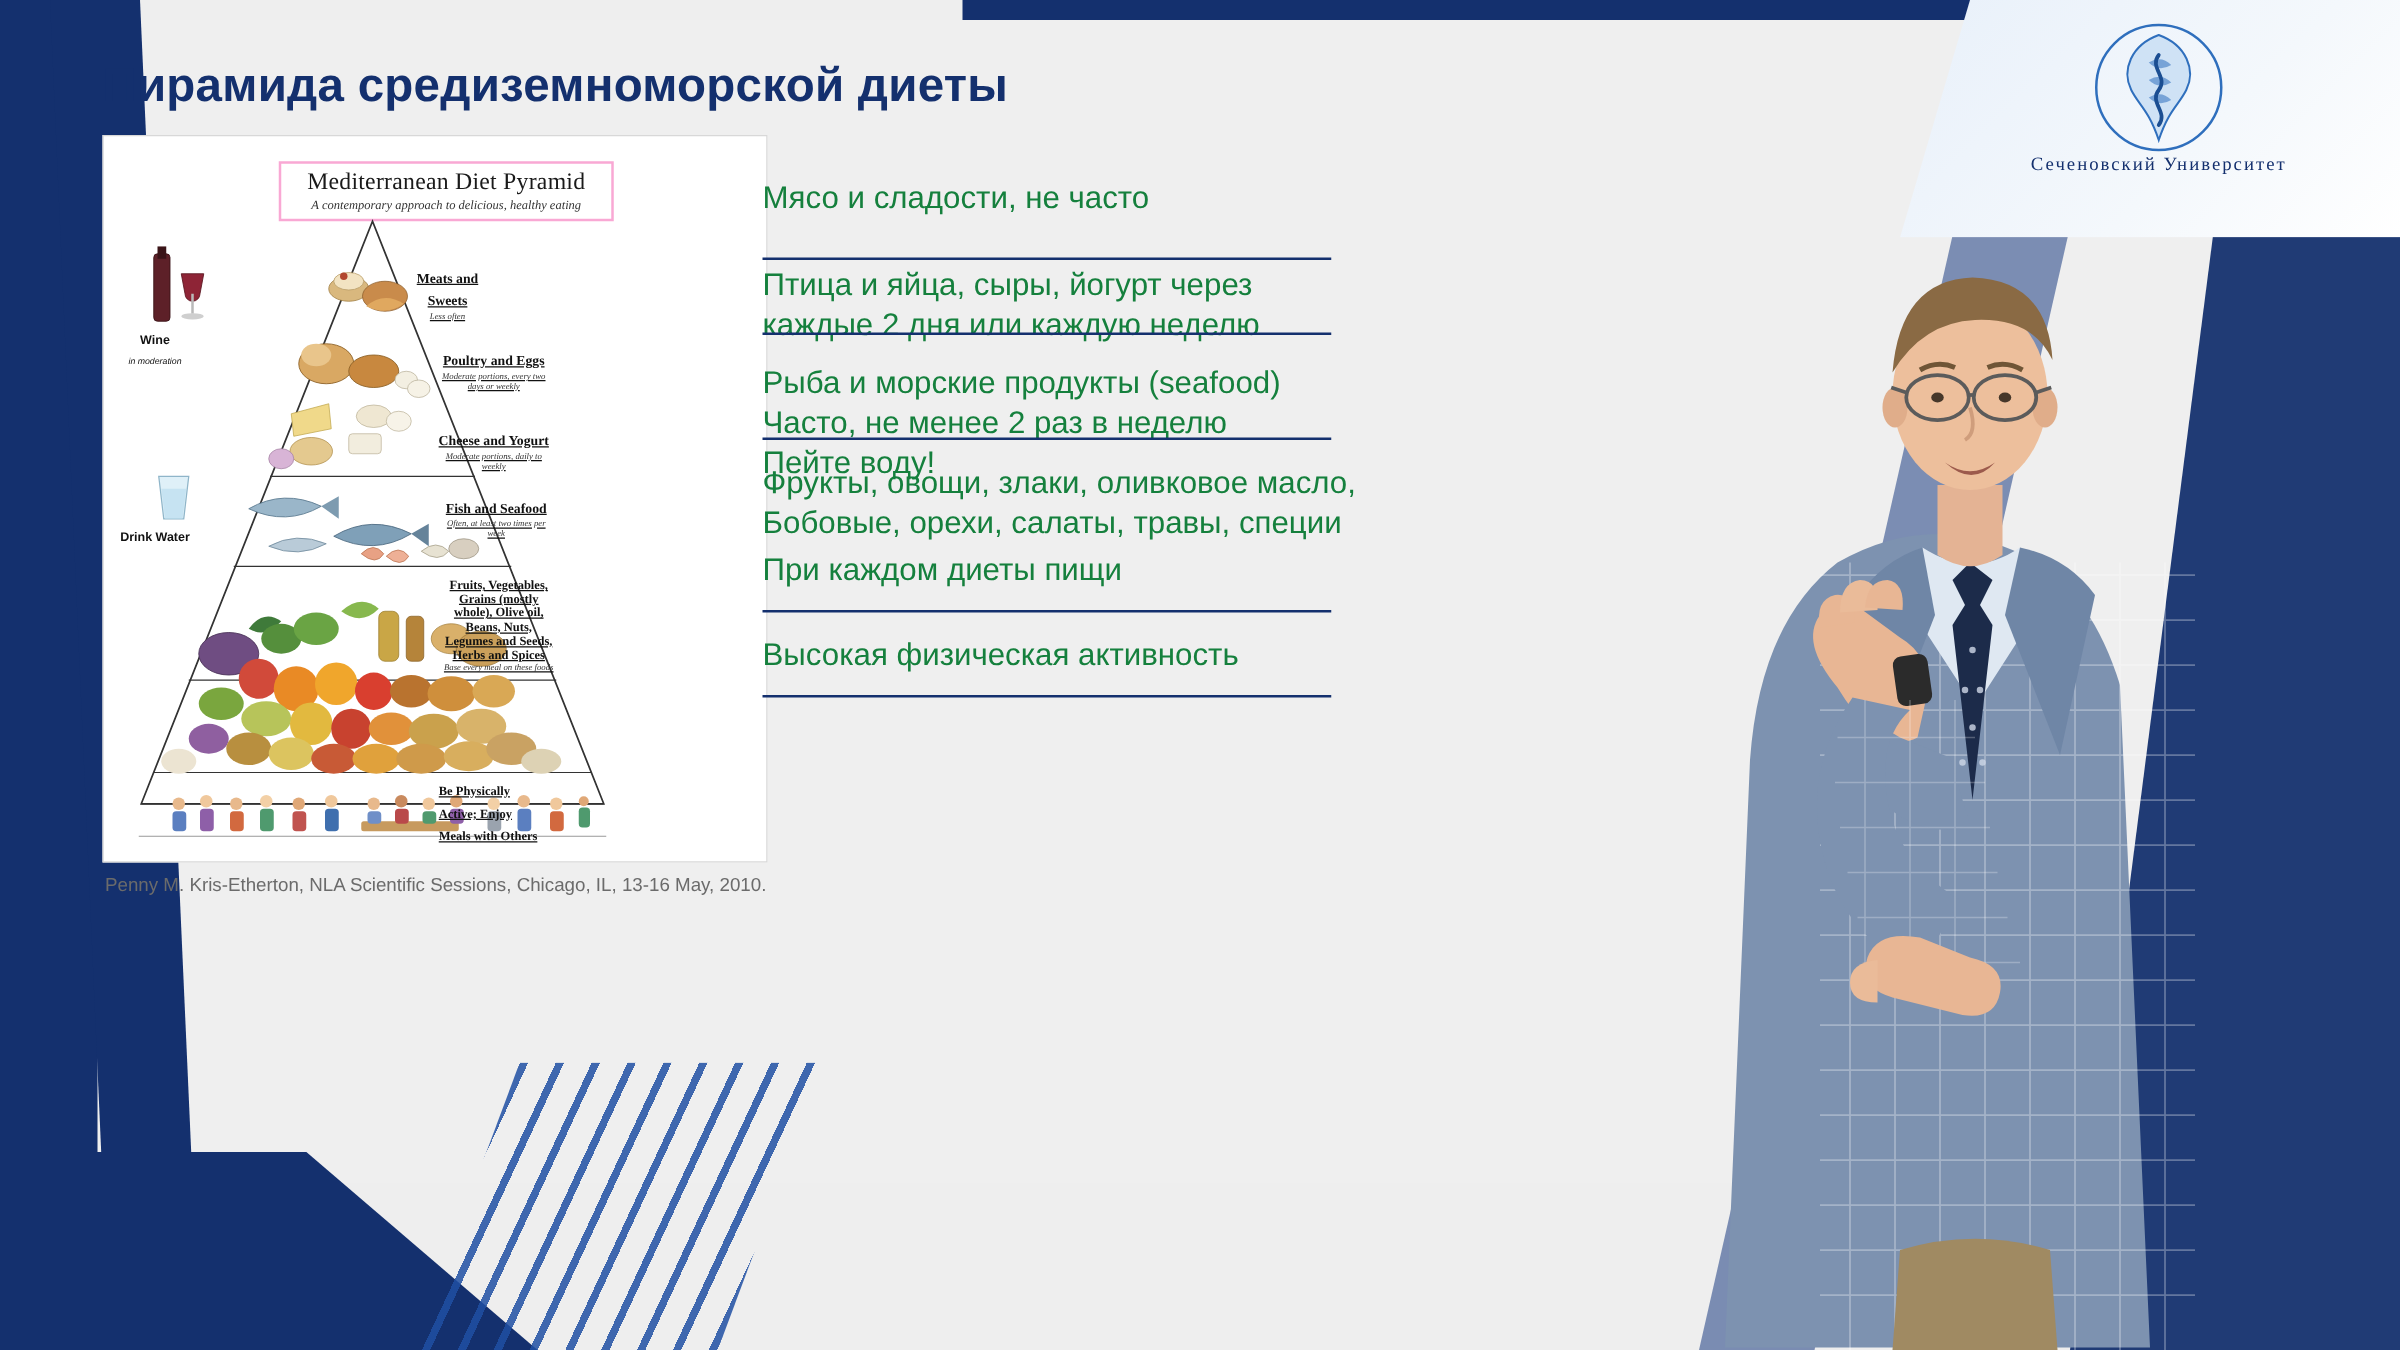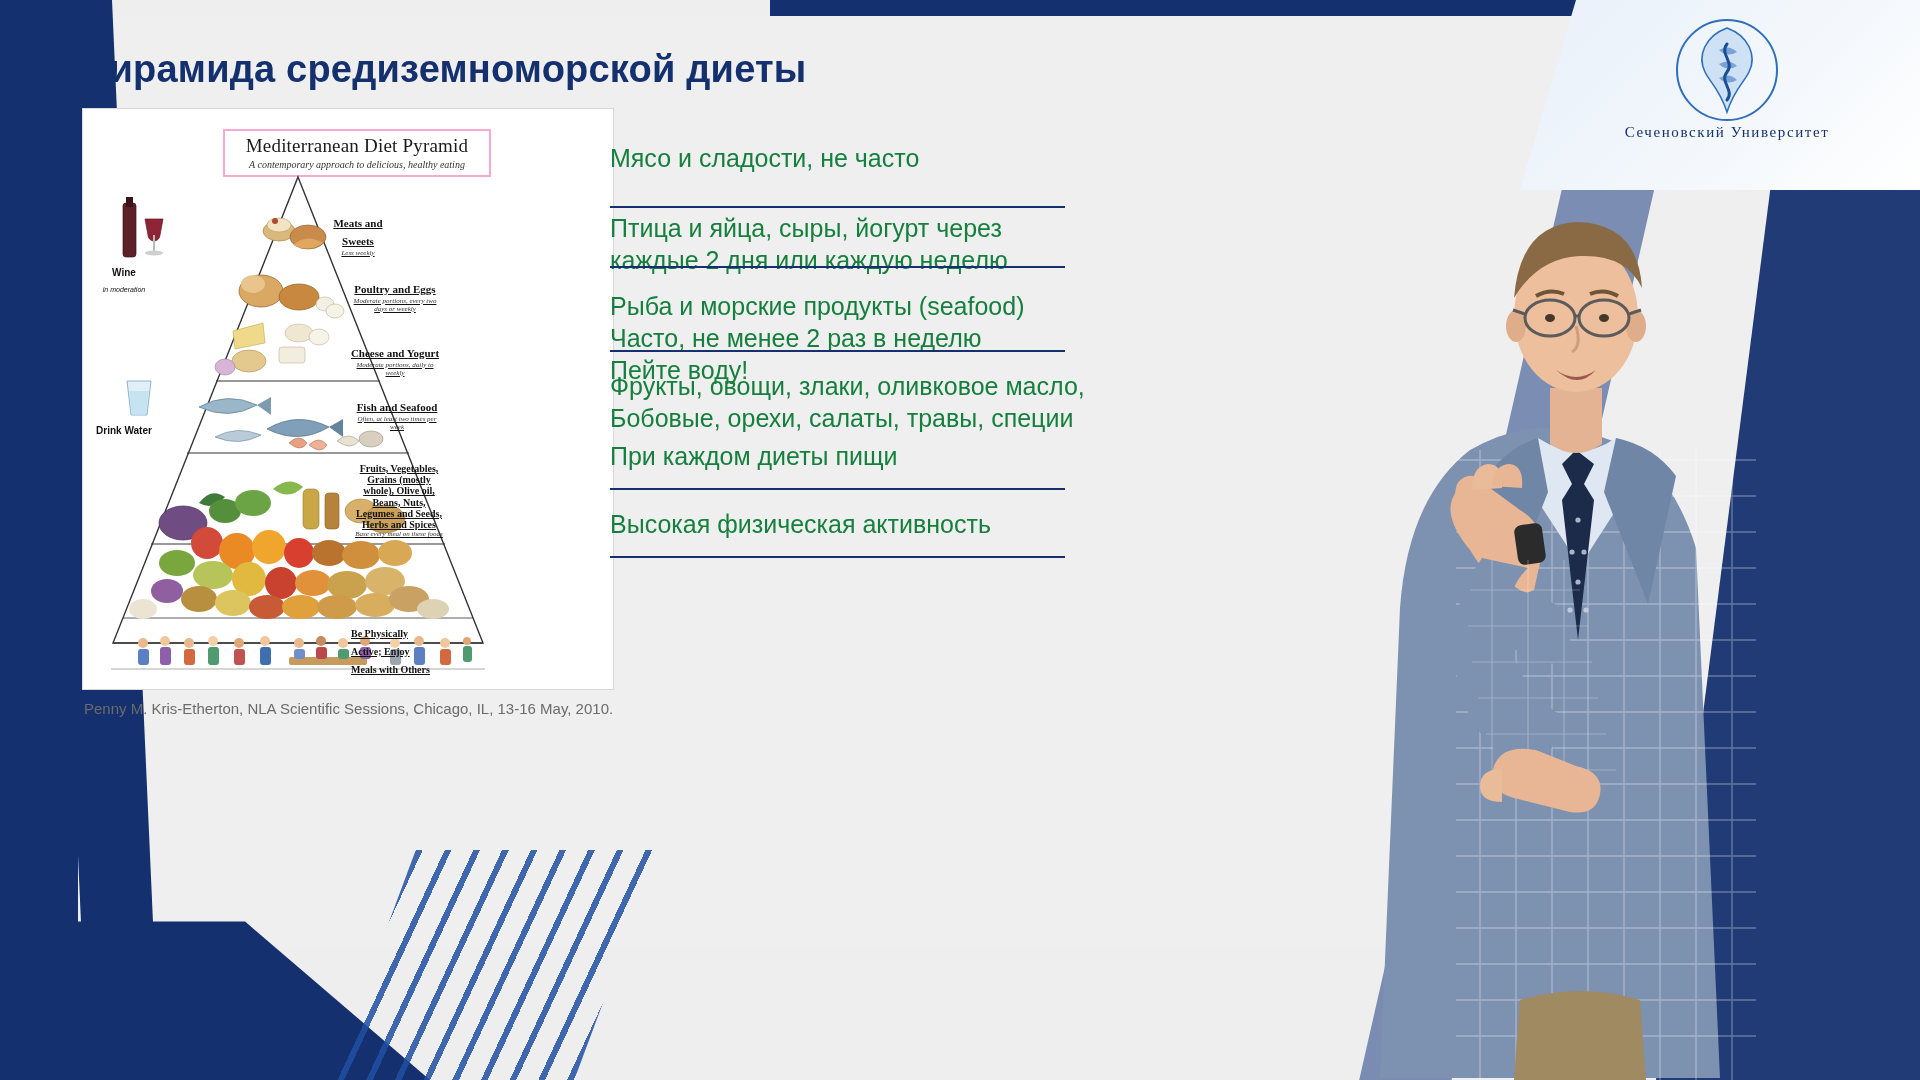--- a/index.html
+++ b/index.html
@@ -373,21 +373,21 @@
             <circle cx="364" cy="470" r="4" fill="#e0a877"></circle>
             <rect x="360" y="475" width="9" height="16" rx="3" fill="#4f9a6e"></rect>
           </g>
         </g>
       </svg>
 
       <div class="tier-label" style="left:218px; top:42px; width:74px;">
         <b>Meats
 and
 Sweets</b>
-        <span class="tiny">Less weekly</span>
+        <span class="tiny">Less often</span>
       </div>
 
       <div class="tier-label" style="left:246px; top:108px; width:92px;">
         <b>Poultry
 and Eggs</b>
         <span class="tiny">Moderate portions,
 every two days or weekly</span>
       </div>
 
       <div class="tier-label" style="left:246px; top:172px; width:92px;">

